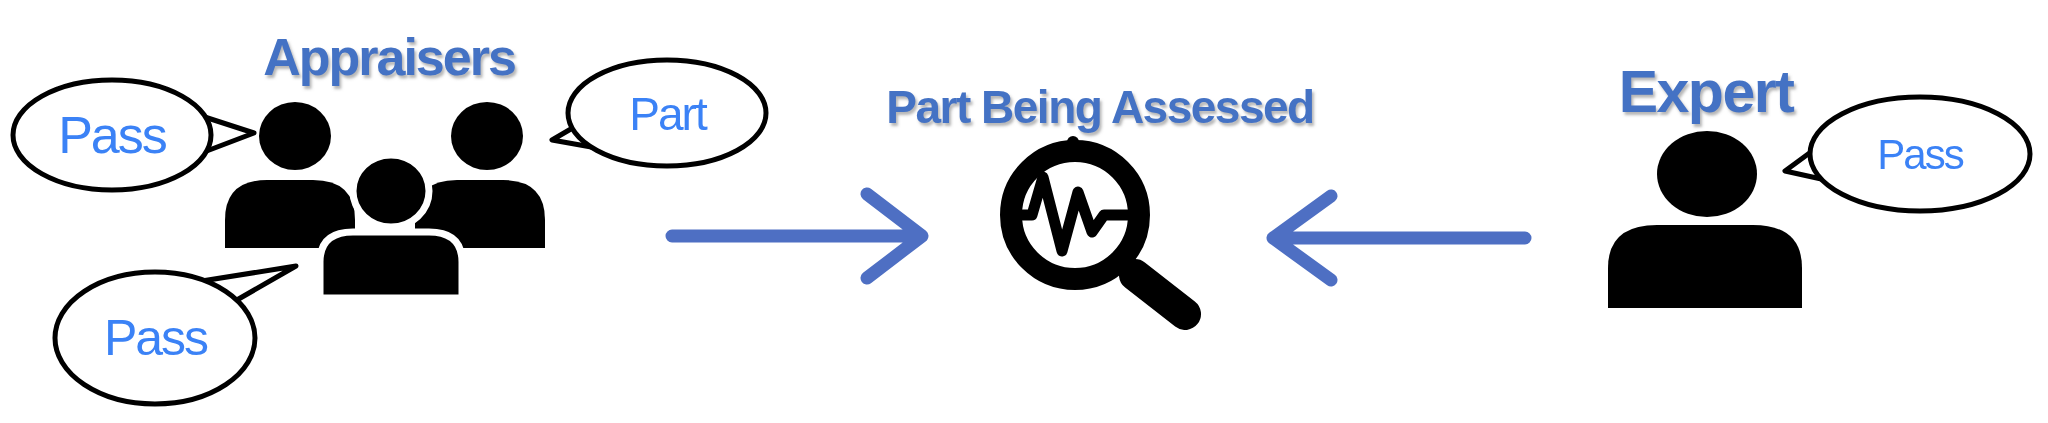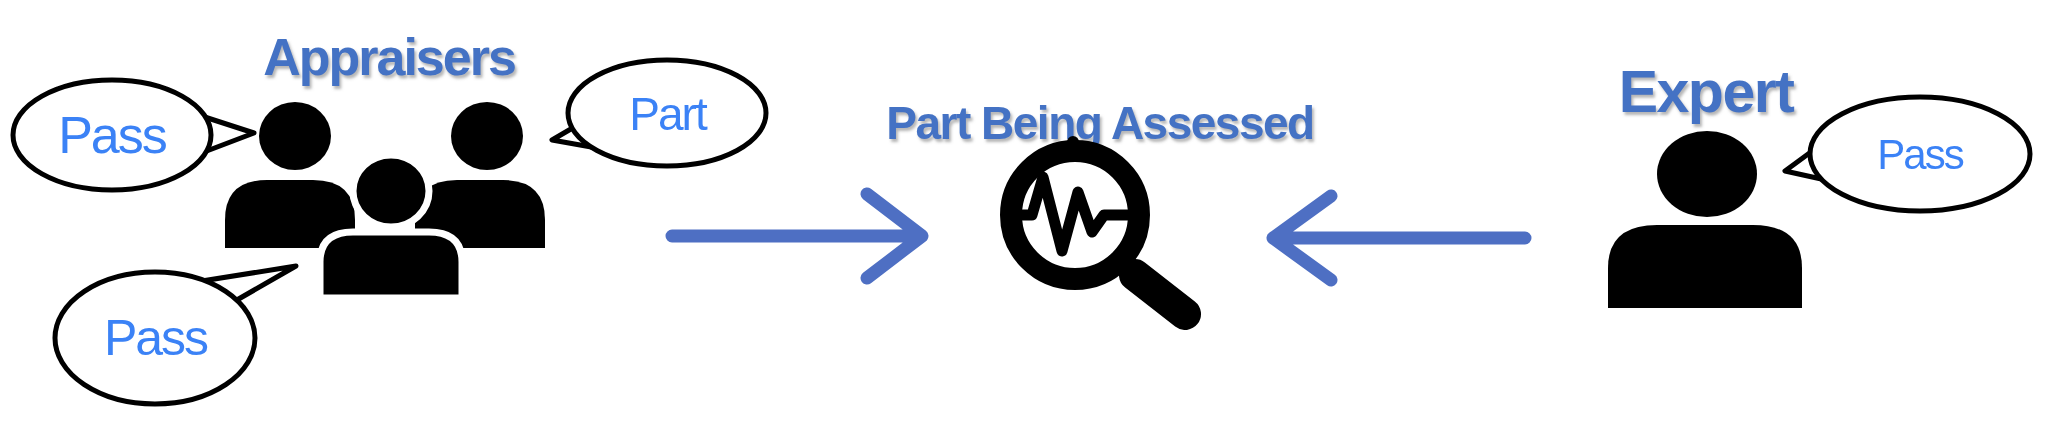--- a/index.html
+++ b/index.html
@@ -19,21 +19,21 @@
   }
   section{display:contents;}
 
   
   .title{
     position:absolute;color:var(--title-blue);font-weight:700;
     text-align:center;white-space:nowrap;
     text-shadow:2px 3px 3px rgba(110,110,110,.5);
   }
   .title-appraisers{left:214px;top:27px;width:350px;font-size:52px;letter-spacing:-2px;}
-  .title-part{left:880px;top:80px;width:440px;font-size:46px;letter-spacing:-1.5px;margin-top:16px;}
+  .title-part{left:880px;top:80px;width:440px;font-size:46px;letter-spacing:-1.5px;}
   .title-expert{left:1606px;top:58px;width:200px;font-size:59px;letter-spacing:-1.5px;}
 
   
   .icon{position:absolute;}
   .people-group{left:225px;top:100px;width:320px;height:200px;}
   .magnifier{left:985px;top:135px;width:230px;height:195px;}
   .expert-person{left:1605px;top:120px;width:200px;height:190px;}
   .ink{fill:var(--icon-black);}
   .ink-stroke{stroke:var(--icon-black);fill:none;}
 

